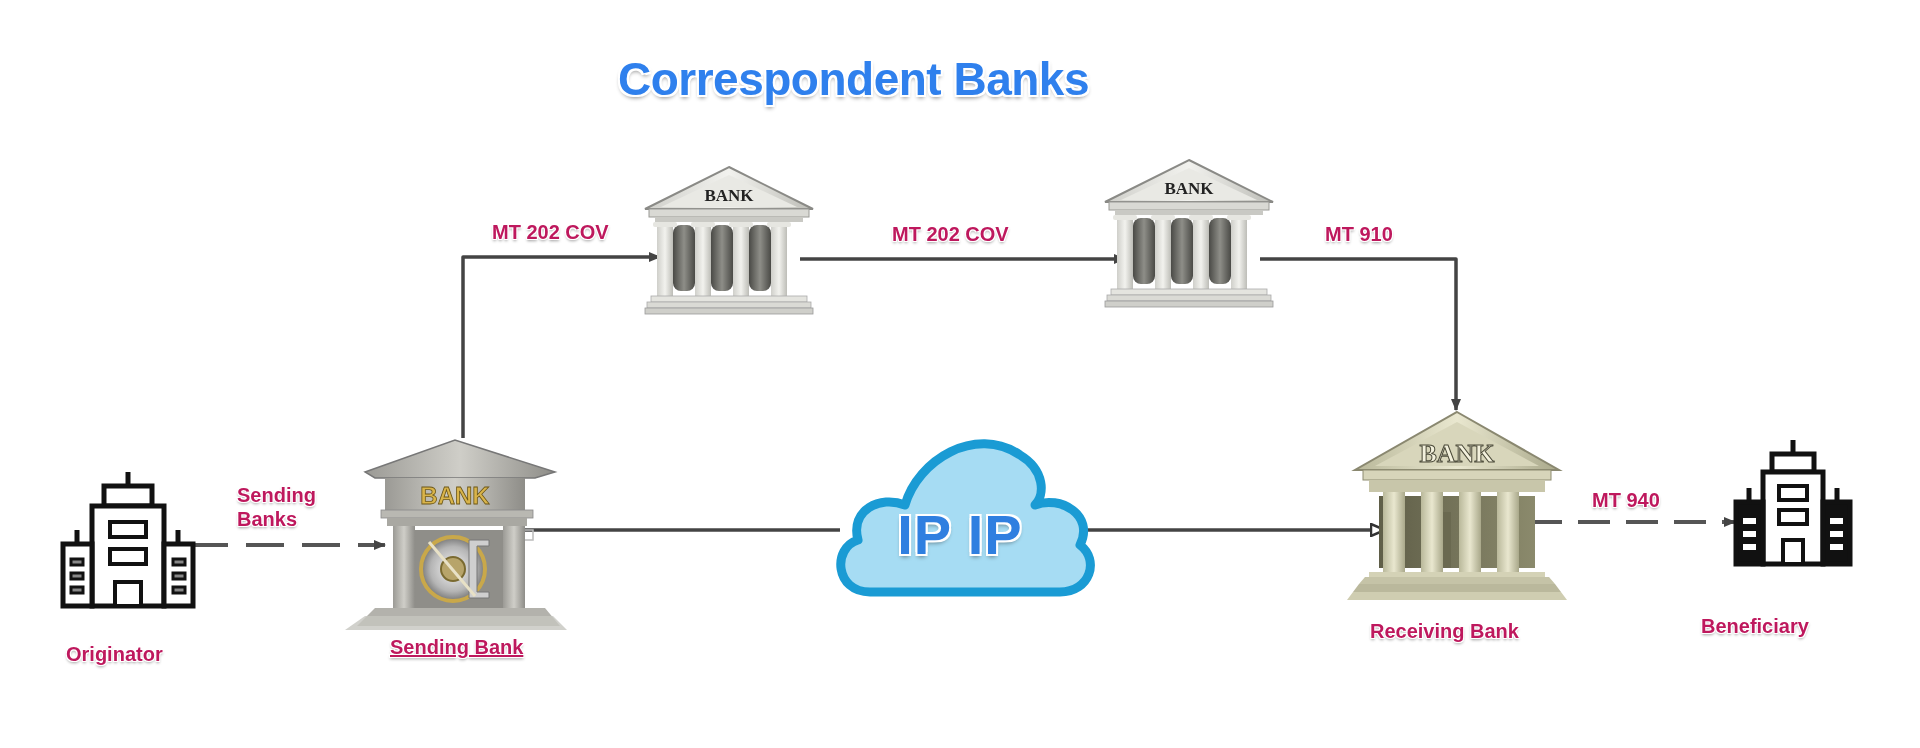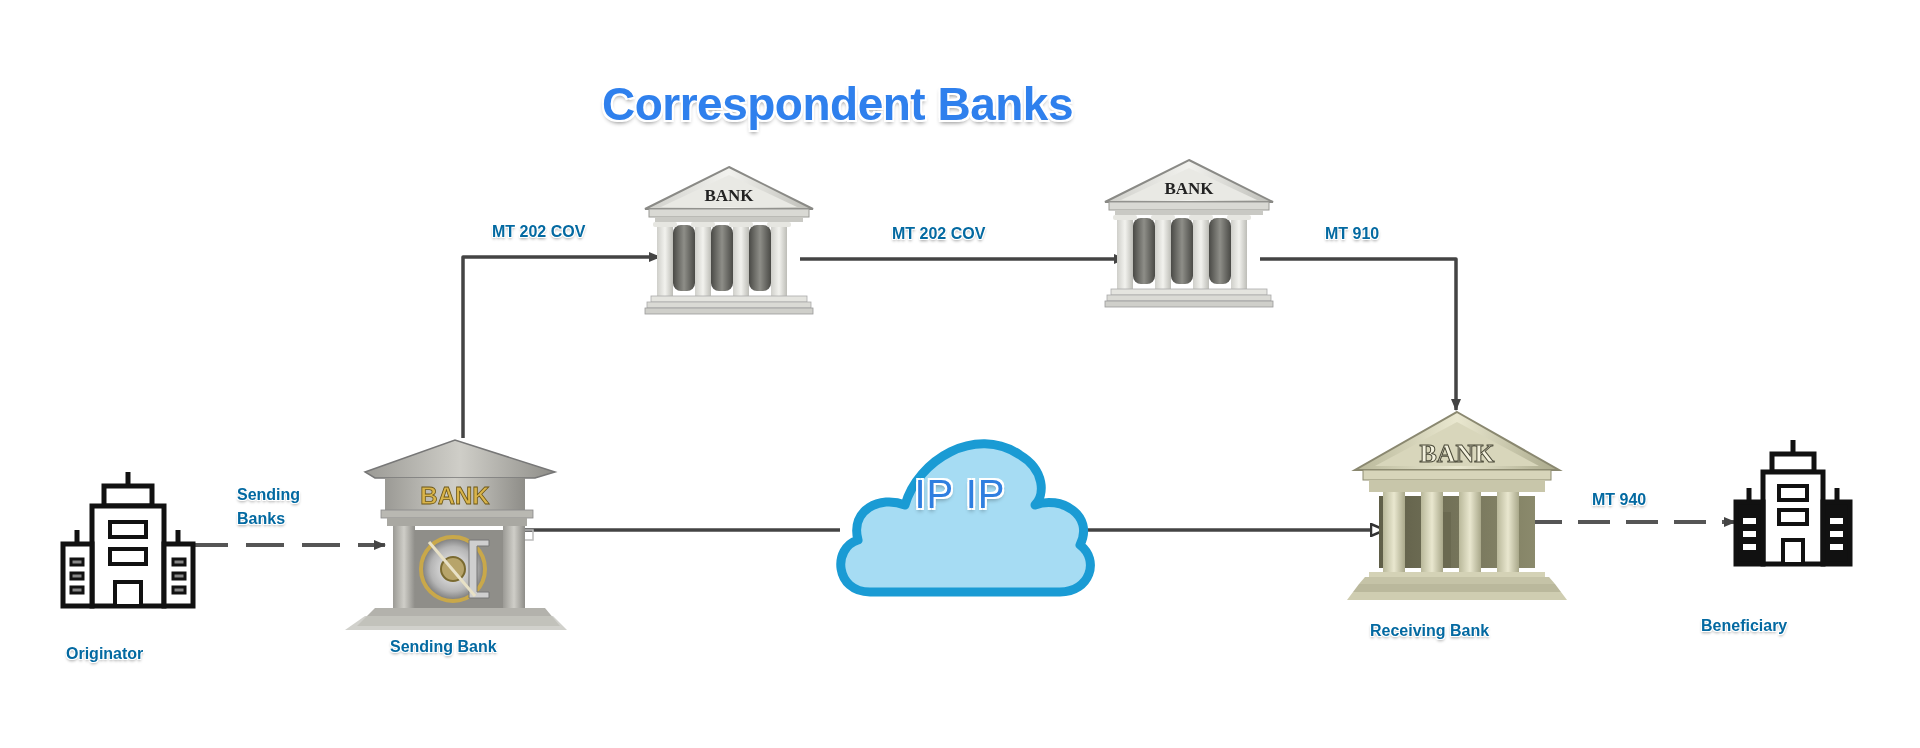--- a/index.html
+++ b/index.html
@@ -1,34 +1,33 @@
 <!DOCTYPE html>
 <html><head>
 <meta charset="utf-8">
 <style>
   html, body { margin:0; padding:0; background:#ffffff; }
   body { width:1920px; height:748px; position:relative; overflow:hidden; font-family:"Liberation Sans", sans-serif; }
   .title {
-    position:absolute; left:0; width:1675px; top:52px; text-align:center;
+    position:absolute; left:16px; width:1675px; top:52px; text-align:center;
     font-family:"Liberation Sans", sans-serif; font-weight:bold; font-size:46px;
     color:#2f80ed; letter-spacing:-0.5px;
     text-shadow: -2px -2px 0 #fff, 2px -2px 0 #fff, -2px 2px 0 #fff, 2px 2px 0 #fff,
                  0 3px 4px rgba(0,0,0,0.45);
-    margin-top: 25px;
   }
   .lbl {
-    position:absolute; font-weight:bold; font-size:16px; color:#0369a1; white-space:nowrap;
+    position:absolute; font-weight:bold; font-size:20px; color:#be185d; white-space:nowrap;
     text-shadow: -1px -1px 0 #fff, 1px -1px 0 #fff, -1px 1px 0 #fff, 1px 1px 0 #fff,
                  0 2px 3px rgba(0,0,0,0.4);
     line-height:24px;
   }
   svg.canvas { position:absolute; left:0; top:0; }
   .cloud-text {
-    position:absolute; left:880px; top:472px; width:160px; text-align:center;
-    font-weight:normal; font-size:40px; color:#2f7fe0; letter-spacing:1px;
+    position:absolute; left:880px; top:502px; width:160px; text-align:center;
+    font-weight:bold; font-size:56px; color:#2f7fe0; letter-spacing:1px;
     text-shadow: -2px -2px 0 #fff, 2px -2px 0 #fff, -2px 2px 0 #fff, 2px 2px 0 #fff,
                  0 3px 4px rgba(0,0,0,0.4);
   }
 </style>
 </head>
 <body>
 
 <div class="title">Correspondent Banks</div>
 
 <svg class="canvas" width="1920" height="748" viewBox="0 0 1920 748">
@@ -218,15 +217,15 @@
 <div class="cloud-text">IP IP</div>
 
 <div class="lbl" style="left:492px;top:220px;">MT 202 COV</div>
 <div class="lbl" style="left:892px;top:222px;">MT 202 COV</div>
 <div class="lbl" style="left:1310px;top:222px;margin-left:15px;">MT 910</div>
 <div class="lbl" style="left:1592px;top:488px;">MT 940</div>
 <div class="lbl" style="left:237px;top:483px;">Sending</div>
 <div class="lbl" style="left:237px;top:507px;">Banks</div>
 
 <div class="lbl" style="left:66px;top:642px;text-align:center;">Originator</div>
-<div class="lbl" style="left:390px;top:635px;">Sending Bank</div>
+<div class="lbl" style="left:390px;top:635px;text-decoration:underline;">Sending Bank</div>
 <div class="lbl" style="left:1370px;top:619px;">Receiving Bank</div>
 <div class="lbl" style="left:1701px;top:614px;">Beneficiary</div>
 
 </body></html>

